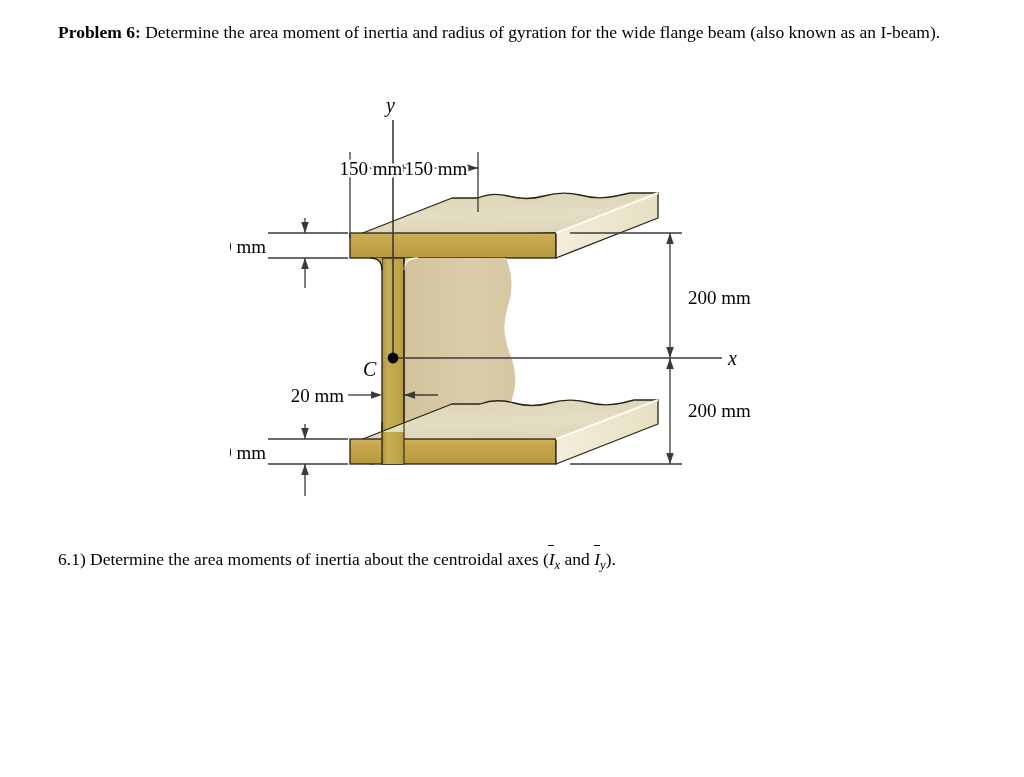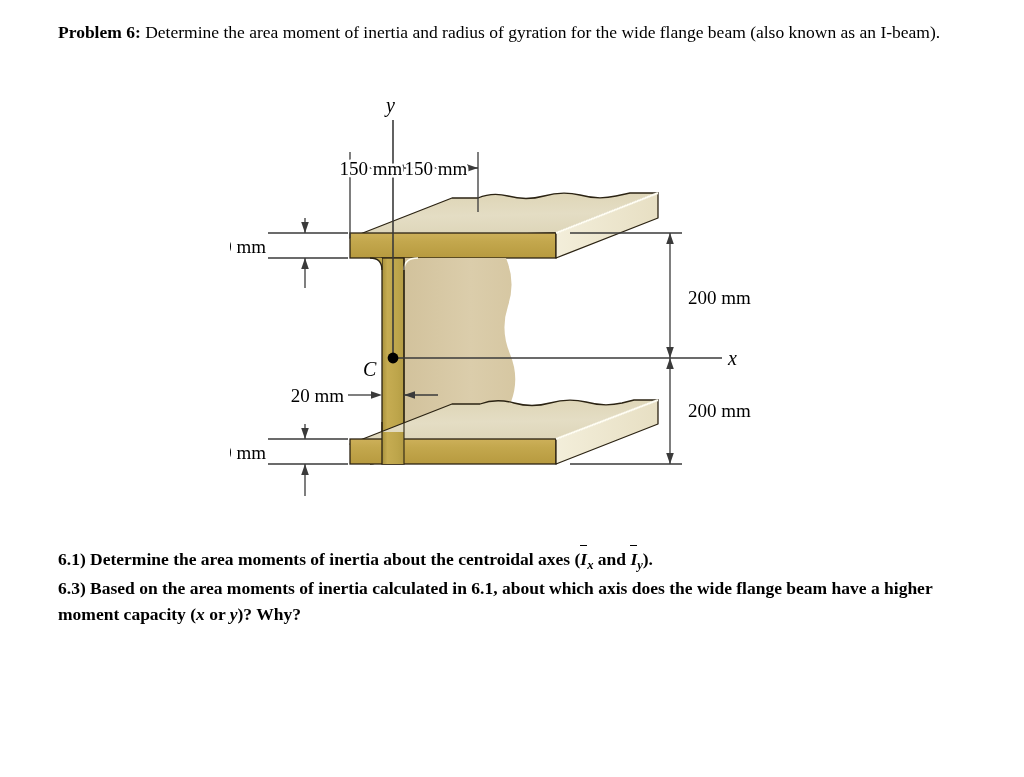--- a/index.html
+++ b/index.html
@@ -26,21 +26,21 @@
     position:absolute;left:230px;top:92px;
     width:560px;height:430px;
   }
   .figure svg{display:block;}
 
   
   .questions{
     position:absolute;left:58px;top:546px;width:910px;
     font-size:17.5px;line-height:1.52;
   }
-  .q{white-space:normal;font-weight:bold;}
+  .q{white-space:normal;}
   .mathi{font-style:italic;font-family:"Liberation Serif","DejaVu Serif",serif;}
   .mathk{font-style:italic;font-family:"DejaVu Sans","Liberation Sans",sans-serif;font-size:16.5px;}
   .sub{font-size:0.72em;vertical-align:-0.28em;font-style:italic;}
   .ovl{position:relative;display:inline-block;}
   .ovl::before{
     content:"";position:absolute;left:-0.5px;right:0.5px;top:-0.06em;
     border-top:1.3px solid #000;
   }
 </style>
 </head>
@@ -189,19 +189,16 @@
     </svg>
   </div>
 
   <div class="questions">
 
     <div class="q">
       <span>6.1) Determine the area moments of inertia about the centroidal axes (</span><span class="mathi ovl">I</span><span class="sub">x</span><span> and </span><span class="mathi ovl">I</span><span class="sub">y</span><span>).</span>
     </div>
 
 
-    <div class="q">
-      <span>6.3) Based on the area moments of inertia calculated in 6.1, about which axis does the wide flange beam have a higher moment capacity (</span><span class="mathi">x</span><span> or </span><span class="mathi">y</span><span>)? Why?</span>
-    </div>
 
   </div>
 
 </div>
 
 </body></html>

